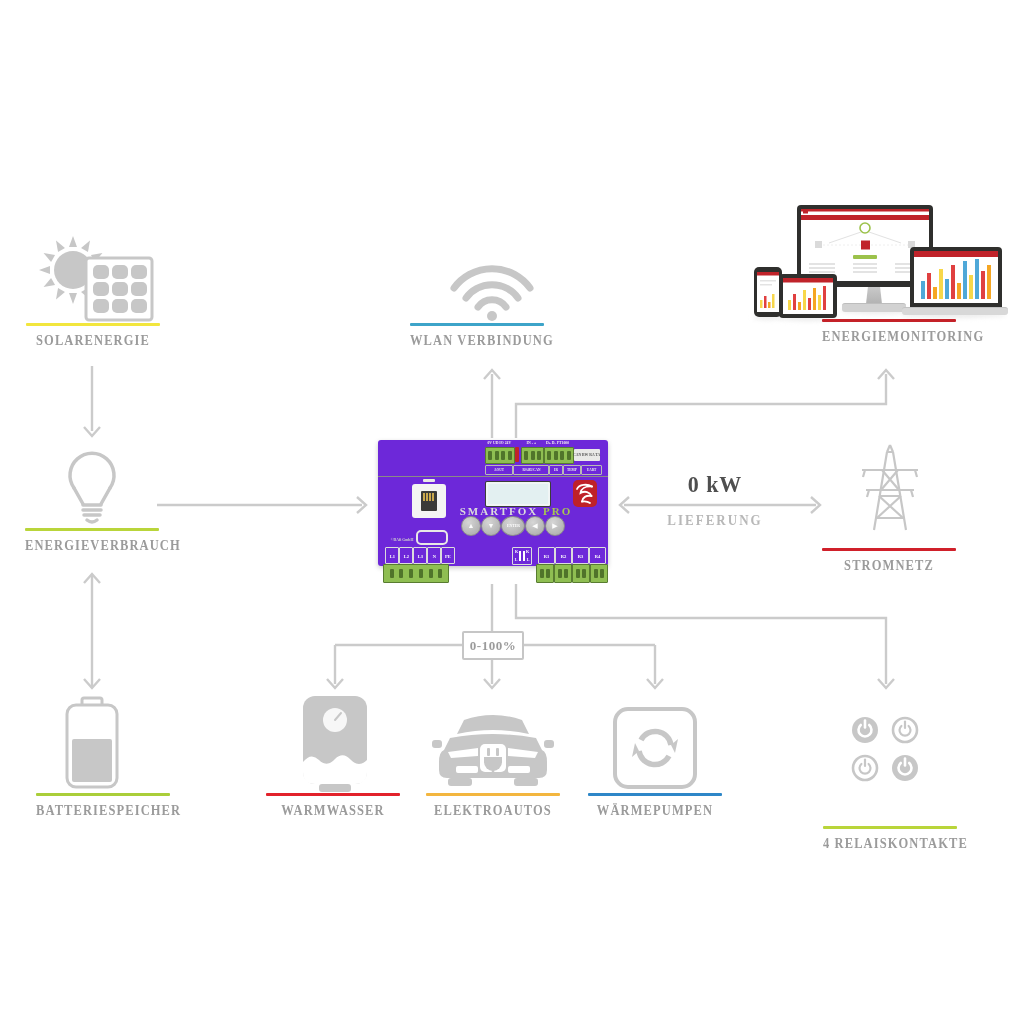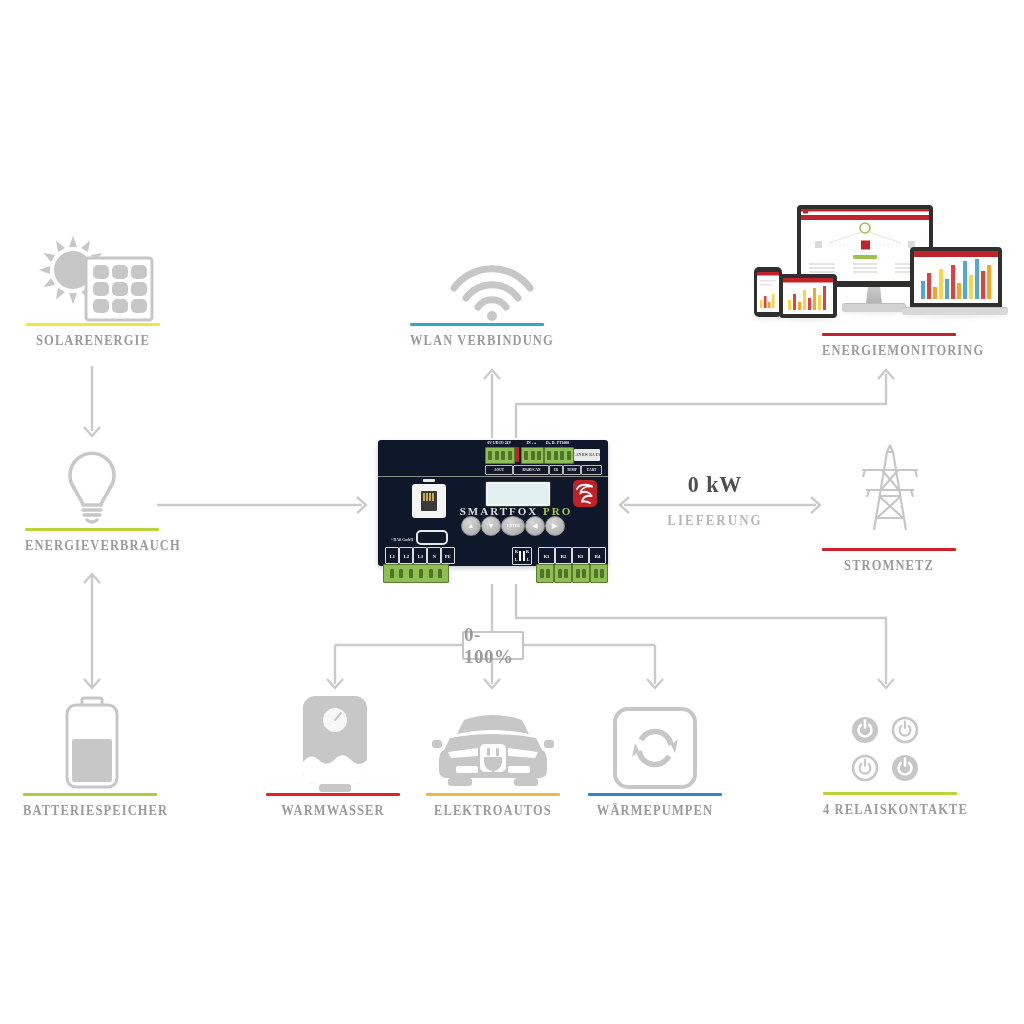--- a/index.html
+++ b/index.html
@@ -21,24 +21,24 @@
 
   
   .pwr-val{position:absolute;left:630px;top:472px;width:170px;text-align:center;
            font-size:22px;font-weight:bold;color:#4f4f4f;letter-spacing:1px;z-index:2;transform:scaleY(1.05)}
   .pwr-lbl{position:absolute;left:630px;top:513px;width:170px;text-align:center;
            font-size:13px;font-weight:bold;color:#b8b8b8;letter-spacing:2px;z-index:2;transform:scaleY(1.1)}
 
   
   .modbox{position:absolute;left:462px;top:631px;width:58px;height:25px;background:#fff;
           border:2px solid #c6c6c6;border-radius:2px;z-index:4;display:flex;align-items:center;justify-content:center;
-          font-size:19px;font-weight:bold;color:#9b9b9b;letter-spacing:.5px}
+          font-size:13px;font-weight:bold;color:#9b9b9b;letter-spacing:.5px}
 
   
-  #device{position:absolute;left:378px;top:440px;width:230px;height:126px;background:#0f172a;
+  #device{position:absolute;left:378px;top:440px;width:230px;height:126px;background:#6d28d9;
           border-radius:3px;z-index:3;box-shadow:0 2px 5px rgba(0,0,0,.22)}
   #device .divider{position:absolute;left:0;width:230px;height:1px;background:#8a8a86}
   .tblock{position:absolute;background:#8fbe52;border:1px solid #587c30;border-radius:1px;
           display:flex;align-items:center;justify-content:space-evenly}
   .tcell{width:4px;height:9px;background:#50742a;border-radius:1px}
   .tt{display:flex;align-items:center;justify-content:center;overflow:visible}
   .tt span{font-size:9px;font-weight:bold;color:#f2f2f2;white-space:nowrap;transform:scale(.42)}
   .portbox{position:absolute;height:8px;border:1px solid #b9b9b6;border-radius:1px}
   .portbox span{font-size:9px;font-weight:bold;color:#eee;white-space:nowrap;transform:scale(.38)}
   .lbox{position:absolute;width:12px;height:15px;border:1px solid #dcdcdc;border-radius:1px}
@@ -339,49 +339,49 @@
   </svg>
 
   <div class="node" style="left:26px;top:323px">
     <div class="ul" style="background: rgb(242, 230, 61);"></div>
     <div class="lbl">SOLARENERGIE</div>
   </div>
   <div class="node" style="left:410px;top:323px">
     <div class="ul" style="background: rgb(61, 164, 201);"></div>
     <div class="lbl">WLAN VERBINDUNG</div>
   </div>
-  <div class="node" style="left:822px;top:333px">
+  <div class="node" style="left:822px;top:319px">
     <div class="ul" style="background: rgb(196, 33, 40);"></div>
     <div class="lbl">ENERGIEMONITORING</div>
   </div>
   <div class="node" style="left:25px;top:528px">
     <div class="ul" style="background: rgb(185, 213, 58);"></div>
     <div class="lbl">ENERGIEVERBRAUCH</div>
   </div>
   <div class="node" style="left:822px;top:548px">
     <div class="ul" style="background: rgb(208, 32, 42);"></div>
     <div class="lbl">STROMNETZ</div>
   </div>
-  <div class="node" style="left:23px;top:793px">
+  <div class="node" style="left:36px;top:793px">
     <div class="ul" style="background: rgb(170, 206, 57);"></div>
     <div class="lbl">BATTERIESPEICHER</div>
   </div>
   <div class="node" style="left:266px;top:793px">
     <div class="ul" style="background: rgb(226, 34, 43);"></div>
     <div class="lbl">WARMWASSER</div>
   </div>
   <div class="node" style="left:426px;top:793px">
     <div class="ul" style="background: rgb(243, 182, 63);"></div>
     <div class="lbl">ELEKTROAUTOS</div>
   </div>
   <div class="node" style="left:588px;top:793px">
     <div class="ul" style="background: rgb(46, 135, 200);"></div>
     <div class="lbl">WÄRMEPUMPEN</div>
   </div>
-  <div class="node" style="left:823px;top:792px">
+  <div class="node" style="left:823px;top:826px">
     <div class="ul" style="background: rgb(185, 213, 58);"></div>
     <div class="lbl">4 RELAISKONTAKTE</div>
   </div>
 
   <div class="pwr-val">0 kW</div>
   <div class="pwr-lbl">LIEFERUNG</div>
   <div class="modbox">0-100%</div>
 
   <div id="device">
 

